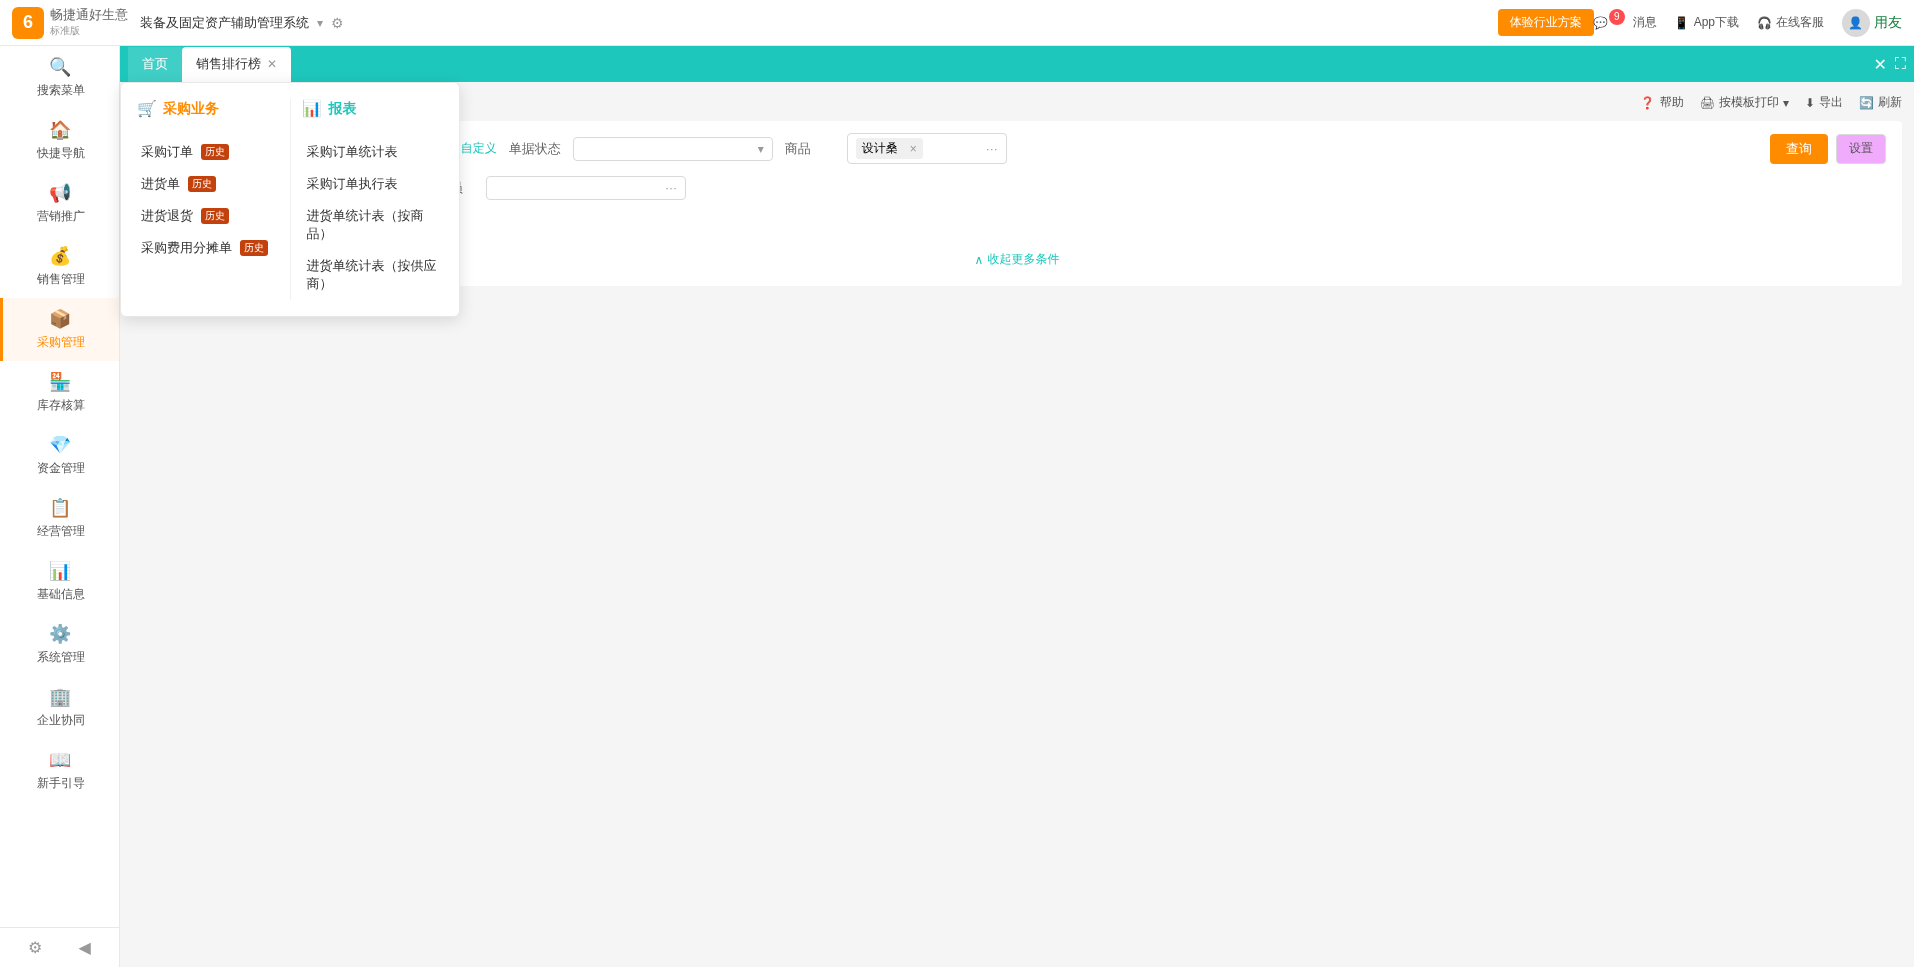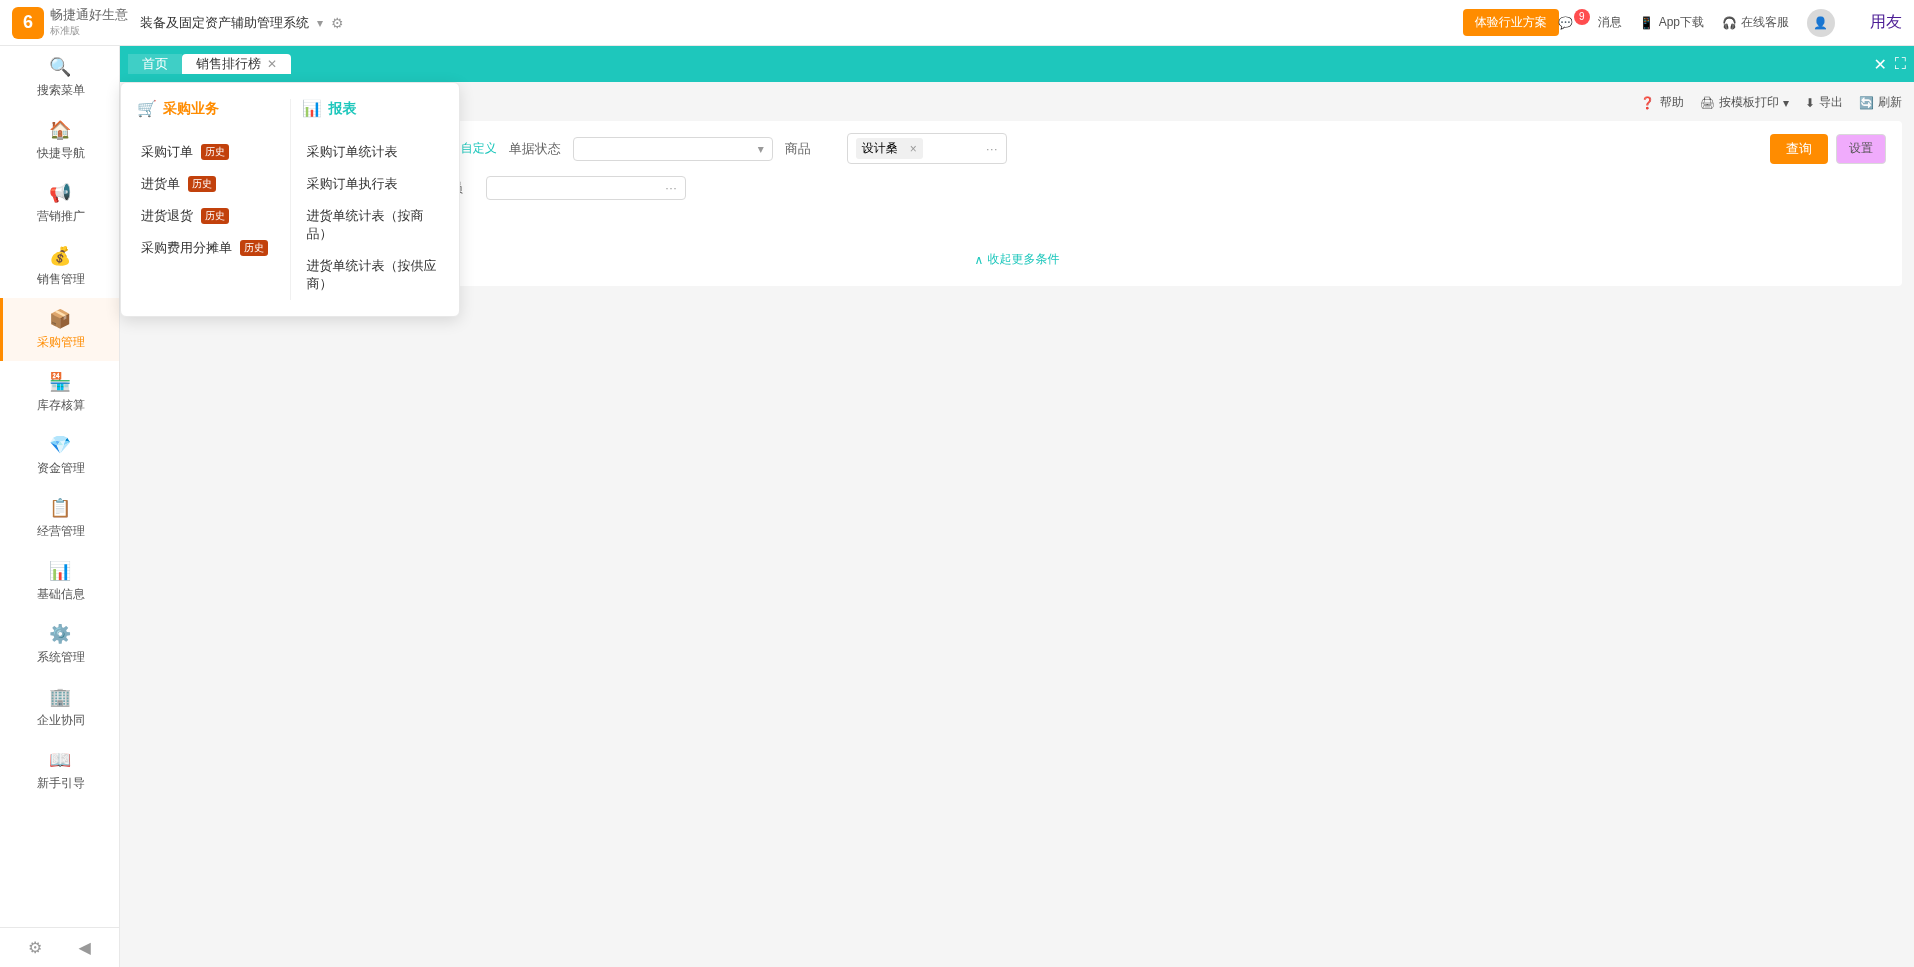--- a/index.html
+++ b/index.html
@@ -64,21 +64,21 @@
       display: flex; align-items: center; justify-content: center;
       position: relative; top: -6px; left: -4px;
     }
     .topbar-right .user-avatar {
       width: 28px; height: 28px;
       border-radius: 50%;
       background: #d9d9d9;
       display: flex; align-items: center; justify-content: center;
       font-size: 12px; color: #666;
     }
-    .topbar-right .user-name { font-size: 16px; color: #4c1d95; margin-left: 31px; }
+    .topbar-right .user-name { font-size: 14px; color: #15803d; }
 
     
     .sidebar {
       position: fixed;
       top: 46px; left: 0; bottom: 0;
       width: 120px;
       background: #fff;
       border-right: 1px solid #e8e8e8;
       z-index: 90;
       display: flex;
@@ -113,21 +113,21 @@
 
     
     .tabbar {
       background: #1ec7bc;
       display: flex; align-items: center;
       height: 36px;
       padding: 0 8px;
     }
     .tabbar .tab {
       padding: 0 14px;
-      height: 20px;
+      height: 35px;
       display: flex; align-items: center;
       color: #fff;
       font-size: 13px;
       cursor: pointer;
       gap: 6px;
     }
     .tabbar .tab.home { background: rgba(255,255,255,0.15); }
     .tabbar .tab.active { background: #fff; color: #333; border-radius: 4px 4px 0 0; }
     .tabbar .tab .tab-close { color: #999; font-size: 12px; cursor: pointer; }
     .tabbar-right {

